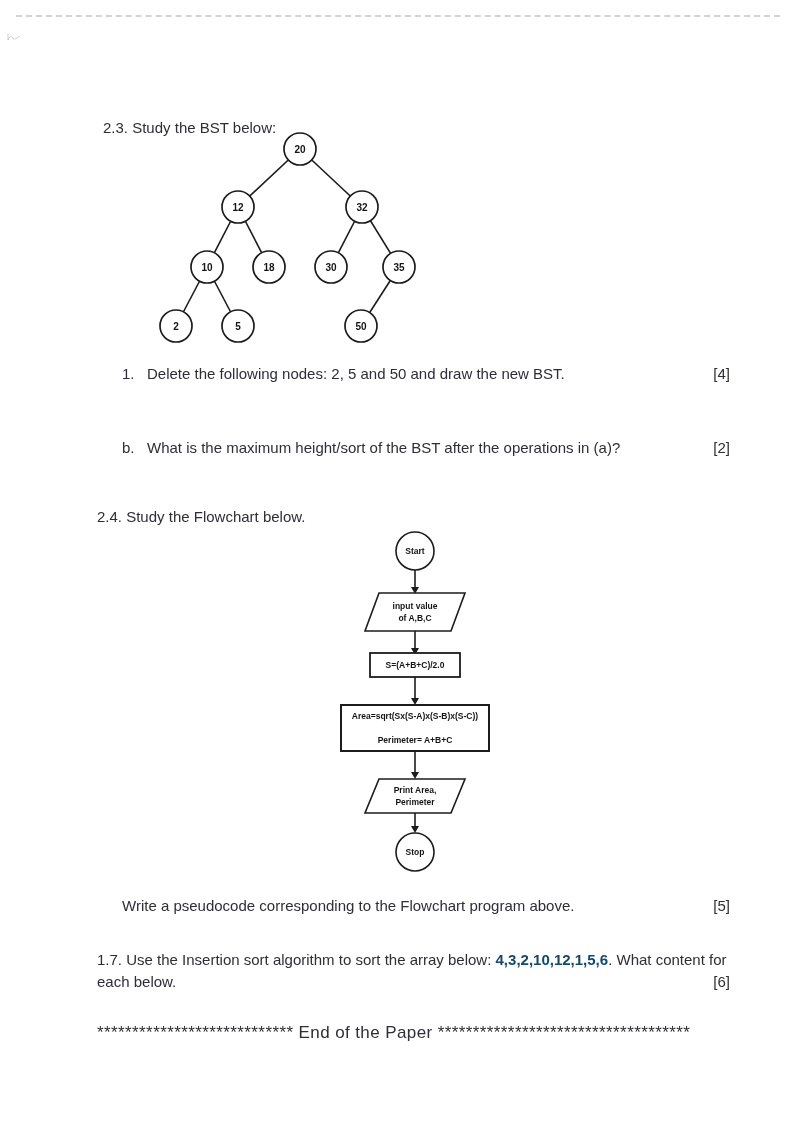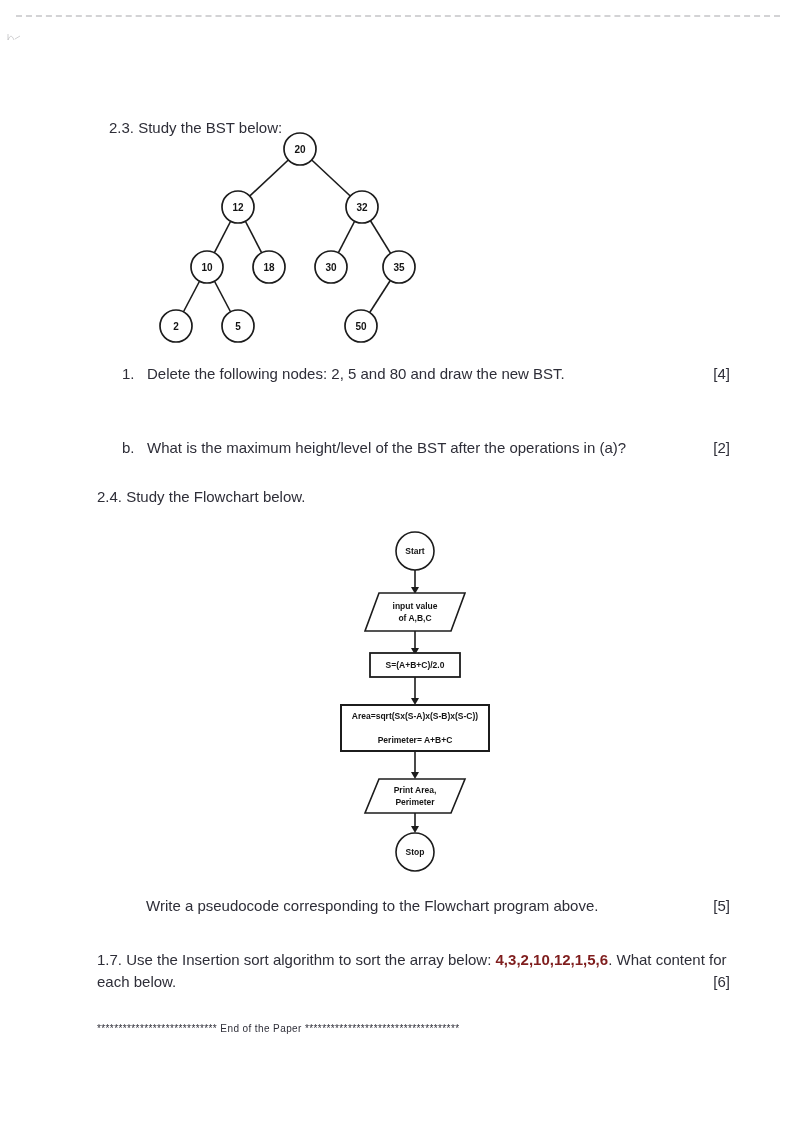--- a/index.html
+++ b/index.html
@@ -12,33 +12,33 @@
   .scan-top-line{
     position:absolute;top:15px;left:16px;width:764px;height:0;
     border-top:2px dashed rgba(140,140,145,0.38);
   }
   .qrow{position:absolute;left:122px;right:64px;font-size:15px;line-height:20px;}
   .qnum{display:inline-block;width:25px;}
   .qmark{position:absolute;right:0;top:0;}
   .para{position:absolute;left:97px;right:64px;font-size:15px;line-height:22px;}
   .para .line2{position:relative;}
   .para .qmark2{position:absolute;right:0;top:0;}
-  strong{font-weight:bold;color:#7f1d1d;}
-  .footer-line{position:absolute;left:97px;top:1023px;font-size:10px;letter-spacing:0.4px;white-space:nowrap;}
+  strong{font-weight:bold;color:#0c4a6e;}
+  .footer-line{position:absolute;left:97px;top:1023px;font-size:17px;letter-spacing:0.4px;white-space:nowrap;}
   svg{display:block;}
 </style>
 </head>
 <body>
 
 <div class="scan-top-line"></div>
 <svg class="abs" style="left:6px;top:31px;" width="20" height="12" viewBox="0 0 20 12">
   <path d="M2 9 L2 3 M2 9 C4 4,6 4,8 9 M9 8 L14 5" stroke="#a9a9ad" stroke-width="1" fill="none" opacity="0.55"></path>
 </svg>
 
-<div class="abs heading" style="left:109px;top:119px;">2.3. Study the BST below:</div>
+<div class="abs heading" style="left:103px;top:119px;">2.3. Study the BST below:</div>
 
 <svg class="abs" style="left:140px;top:128px;" width="300" height="225" viewBox="0 0 300 225">
     <line x1="160" y1="21" x2="98" y2="79" stroke="#1c1c1c" stroke-width="1.6"></line>
     <line x1="160" y1="21" x2="222" y2="79" stroke="#1c1c1c" stroke-width="1.6"></line>
     <line x1="98" y1="79" x2="67" y2="139" stroke="#1c1c1c" stroke-width="1.6"></line>
     <line x1="98" y1="79" x2="129" y2="139" stroke="#1c1c1c" stroke-width="1.6"></line>
     <line x1="222" y1="79" x2="191" y2="139" stroke="#1c1c1c" stroke-width="1.6"></line>
     <line x1="222" y1="79" x2="259" y2="139" stroke="#1c1c1c" stroke-width="1.6"></line>
     <line x1="67" y1="139" x2="36" y2="198" stroke="#1c1c1c" stroke-width="1.6"></line>
     <line x1="67" y1="139" x2="98" y2="198" stroke="#1c1c1c" stroke-width="1.6"></line>
@@ -59,30 +59,30 @@
     <text x="259" y="142.5" text-anchor="middle" font-size="10" font-weight="bold" font-family="&quot;Liberation Sans&quot;,sans-serif" fill="#141414">35</text>
     <circle cx="36" cy="198" r="16" fill="#fff" stroke="#1c1c1c" stroke-width="1.7"></circle>
     <text x="36" y="201.5" text-anchor="middle" font-size="10" font-weight="bold" font-family="&quot;Liberation Sans&quot;,sans-serif" fill="#141414">2</text>
     <circle cx="98" cy="198" r="16" fill="#fff" stroke="#1c1c1c" stroke-width="1.7"></circle>
     <text x="98" y="201.5" text-anchor="middle" font-size="10" font-weight="bold" font-family="&quot;Liberation Sans&quot;,sans-serif" fill="#141414">5</text>
     <circle cx="221" cy="198" r="16" fill="#fff" stroke="#1c1c1c" stroke-width="1.7"></circle>
     <text x="221" y="201.5" text-anchor="middle" font-size="10" font-weight="bold" font-family="&quot;Liberation Sans&quot;,sans-serif" fill="#141414">50</text>
   </svg>
 
 <div class="qrow" style="top:364px;">
-  <span class="qnum">1.</span><span class="qtext">Delete the following nodes: 2, 5 and 80 and draw the new BST.</span>
+  <span class="qnum">1.</span><span class="qtext">Delete the following nodes: 2, 5 and 50 and draw the new BST.</span>
   <span class="qmark">[4]</span>
 </div>
 
 <div class="qrow" style="top:438px;">
-  <span class="qnum">b.</span><span class="qtext">What is the maximum height/level of the BST after the operations in (a)?</span>
+  <span class="qnum">b.</span><span class="qtext">What is the maximum height/sort of the BST after the operations in (a)?</span>
   <span class="qmark">[2]</span>
 </div>
 
-<div class="abs heading" style="left:97px;top:488px;">2.4. Study the Flowchart below.</div>
+<div class="abs heading" style="left:97px;top:508px;">2.4. Study the Flowchart below.</div>
 
 <svg class="abs" style="left:330px;top:528px;" width="170" height="355" viewBox="0 0 170 355">
     <circle cx="85" cy="23" r="19" fill="#fff" stroke="#1c1c1c" stroke-width="1.6"></circle>
     <text x="85" y="26" text-anchor="middle" font-size="8.5" font-weight="bold" font-family="&quot;Liberation Sans&quot;,sans-serif" fill="#141414">Start</text>
     <line x1="85" y1="42" x2="85" y2="60" stroke="#1c1c1c" stroke-width="1.6"></line>
     <polygon points="81,59 89,59 85,66" fill="#1c1c1c"></polygon>
     <polygon points="49,65 135,65 121,103 35,103" fill="#fff" stroke="#1c1c1c" stroke-width="1.6"></polygon>
     <text x="85" y="81" text-anchor="middle" font-size="8.5" font-weight="bold" font-family="&quot;Liberation Sans&quot;,sans-serif" fill="#141414">input value</text>
     <text x="85" y="93" text-anchor="middle" font-size="8.5" font-weight="bold" font-family="&quot;Liberation Sans&quot;,sans-serif" fill="#141414">of A,B,C</text>
     <line x1="85" y1="103" x2="85" y2="121" stroke="#1c1c1c" stroke-width="1.6"></line>
@@ -98,21 +98,21 @@
     <polygon points="81,244 89,244 85,251" fill="#1c1c1c"></polygon>
     <polygon points="49,251 135,251 121,285 35,285" fill="#fff" stroke="#1c1c1c" stroke-width="1.6"></polygon>
     <text x="85" y="265" text-anchor="middle" font-size="8.5" font-weight="bold" font-family="&quot;Liberation Sans&quot;,sans-serif" fill="#141414">Print Area,</text>
     <text x="85" y="277" text-anchor="middle" font-size="8.5" font-weight="bold" font-family="&quot;Liberation Sans&quot;,sans-serif" fill="#141414">Perimeter</text>
     <line x1="85" y1="285" x2="85" y2="299" stroke="#1c1c1c" stroke-width="1.6"></line>
     <polygon points="81,298 89,298 85,305" fill="#1c1c1c"></polygon>
     <circle cx="85" cy="324" r="19" fill="#fff" stroke="#1c1c1c" stroke-width="1.6"></circle>
     <text x="85" y="327" text-anchor="middle" font-size="8.5" font-weight="bold" font-family="&quot;Liberation Sans&quot;,sans-serif" fill="#141414">Stop</text>
   </svg>
 
-<div class="qrow" style="top:896px;margin-left:24px;">
+<div class="qrow" style="top:896px;">
   <span class="qtext">Write a pseudocode corresponding to the Flowchart program above.</span>
   <span class="qmark">[5]</span>
 </div>
 
 <div class="para" style="top:949px;">
   <div><span>1.7. Use the Insertion sort algorithm to sort the array below: </span><strong>4,3,2,10,12,1,5,6</strong><span>. What content for</span></div>
   <div class="line2">
     <span>each below.</span>
     <span class="qmark2">[6]</span>
   </div>

